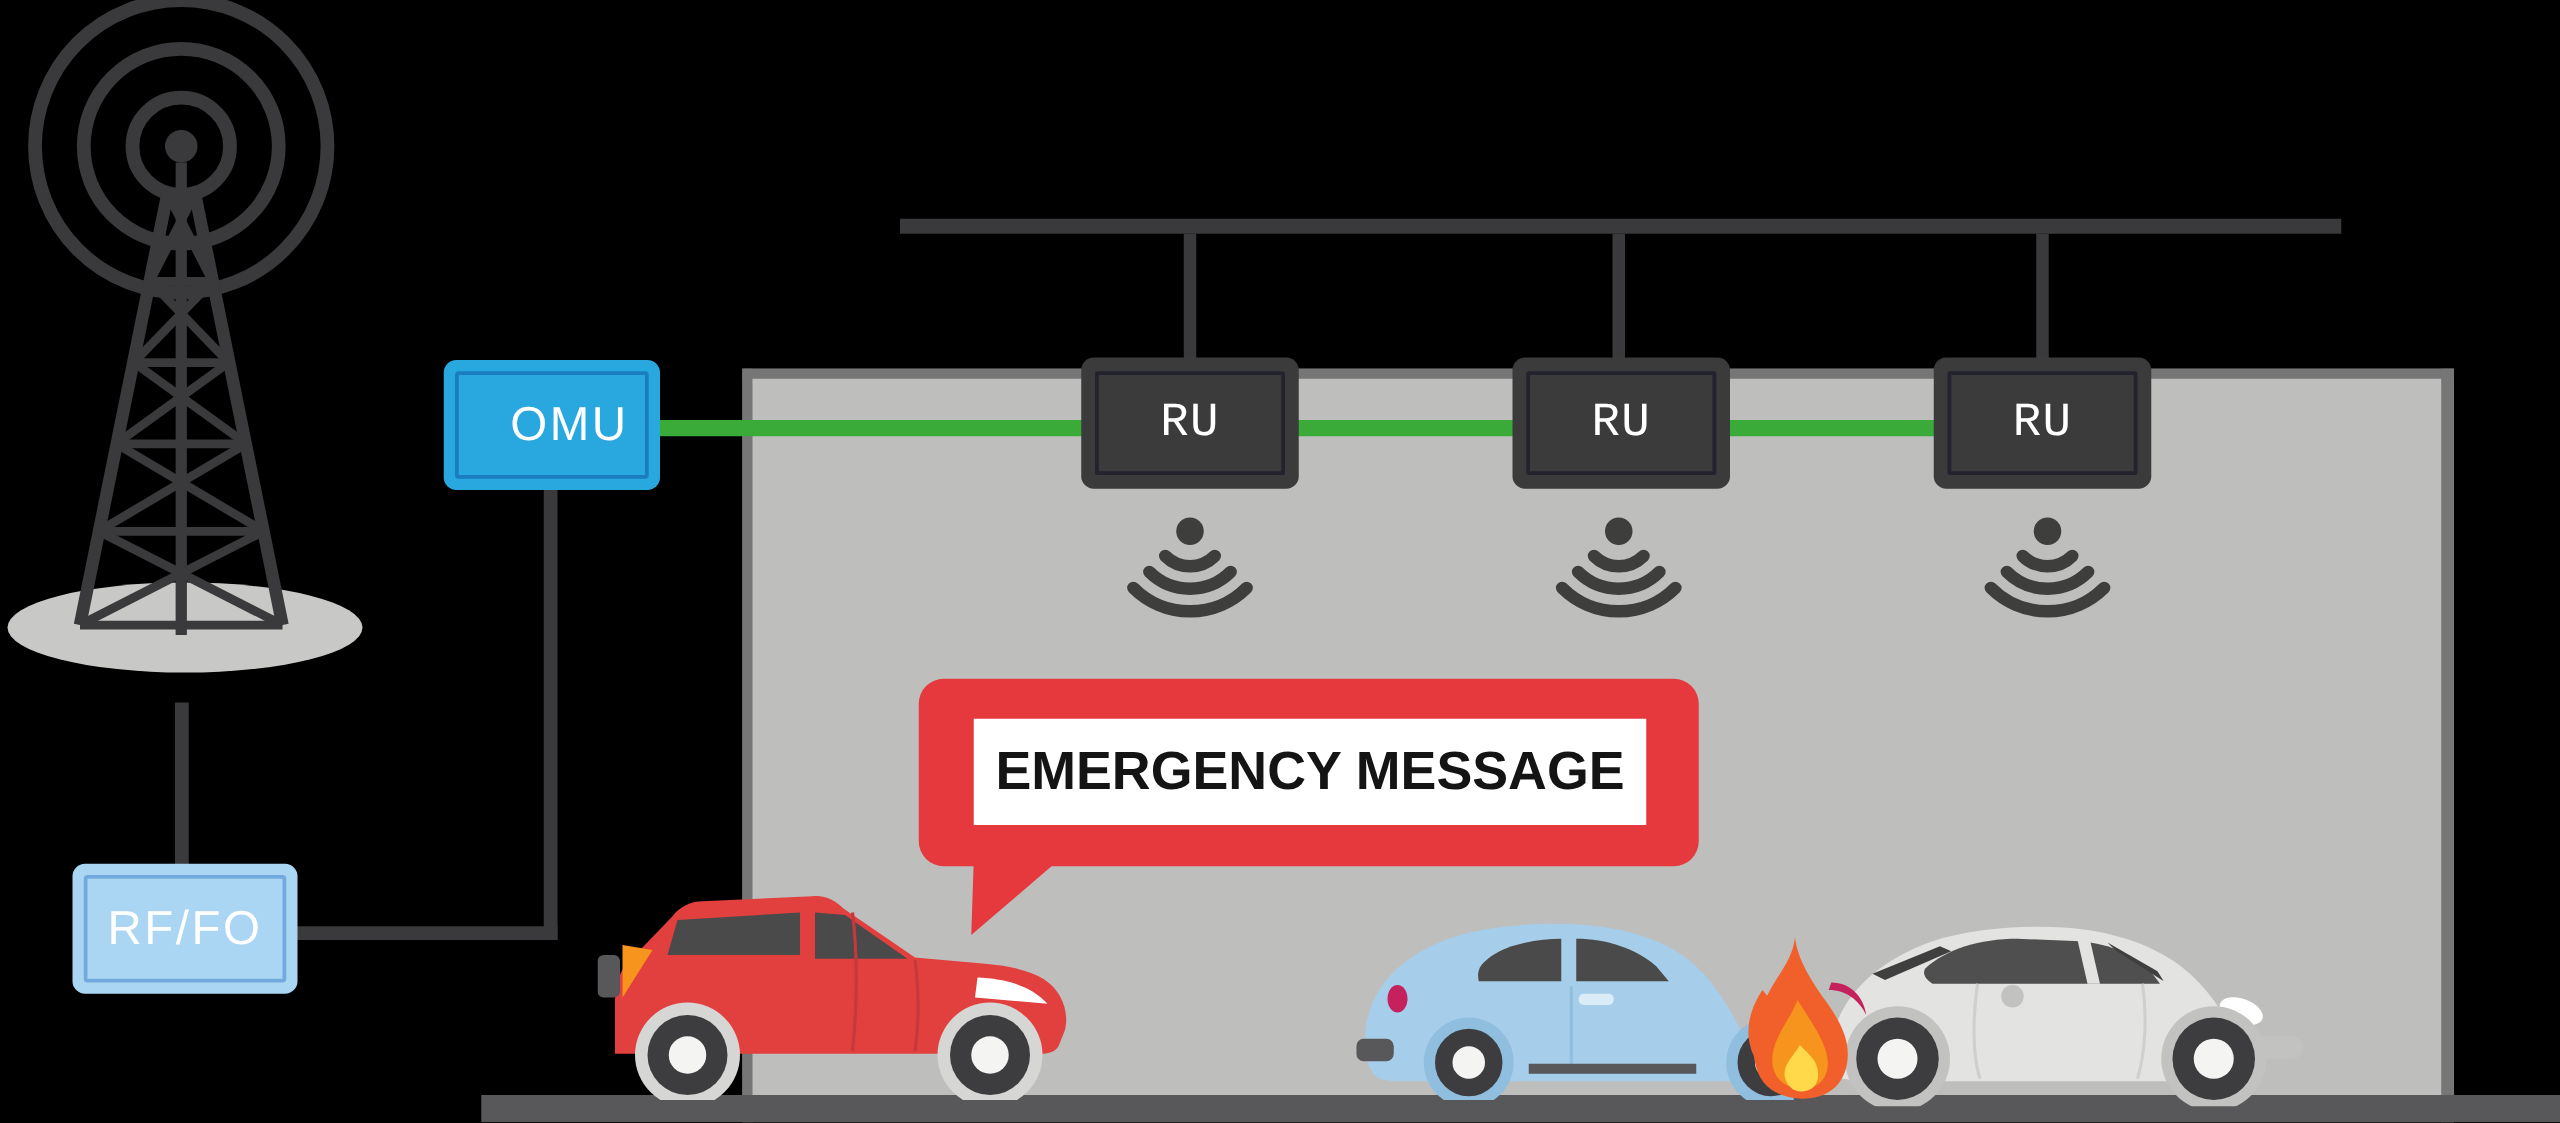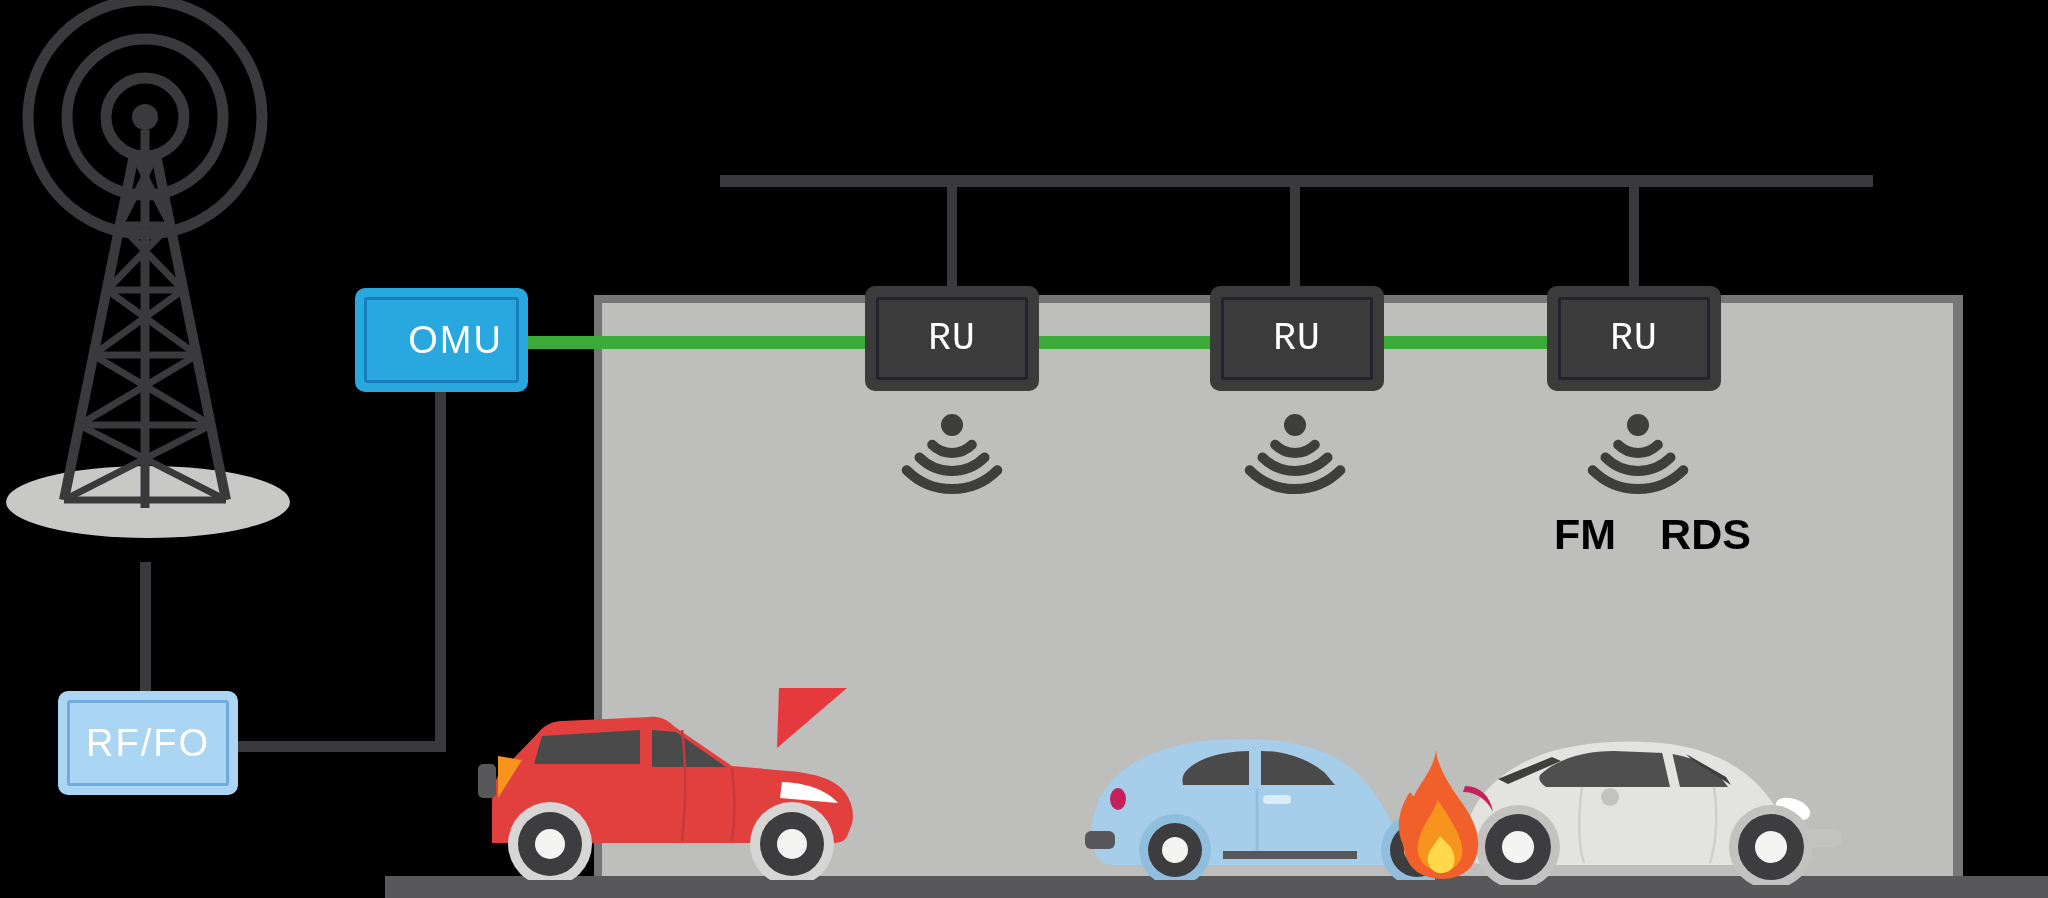--- a/index.html
+++ b/index.html
@@ -136,24 +136,20 @@
   </svg>
   <svg class="abs" style="left:1580px;top:412px" width="116" height="92" viewBox="0 0 116 92">
     <circle cx="58" cy="13" r="11" fill="#3e3e3c"></circle>
     <g stroke="#3e3e3c" stroke-width="10" fill="none" stroke-linecap="round">
       <path d="M38.2 32.8 A28 28 0 0 0 77.8 32.8"></path>
       <path d="M25.5 45.5 A46 46 0 0 0 90.5 45.5"></path>
       <path d="M12.7 58.3 A64 64 0 0 0 103.3 58.3"></path>
     </g>
   </svg>
 
-  <div id="fm-rds" class="abs">
-    <span>FM</span>
-    <span>RDS</span>
-  </div>
 
   <svg class="abs" style="left:478px;top:700px" width="380" height="180" viewBox="0 0 380 180">
     <path d="M14 143 L14 104 C14 84 20 70 34 60 L60 33 C65 26 74 21 84 21 L172 17
              C182 16 190 20 197 27 L254 66 L310 71 C344 74 362 82 370 97
              C375 106 376 116 374 124 L370 134 C368 141 362 143 354 143 Z" fill="var(--car_red)"></path>
     <polygon points="64,36 162,30 162,64 56,64" fill="var(--window_dark)"></polygon>
     <polygon points="174,30 198,32 248,67 174,67" fill="var(--window_dark)"></polygon>
     <path d="M204 30 C208 62 208 104 204 141" stroke="var(--car_red_dark)" stroke-width="2.5" fill="none"></path>
     <path d="M254 68 C257 92 257 120 254 141" stroke="var(--car_red_dark)" stroke-width="2.5" fill="none"></path>
     <rect x="0" y="64" width="18" height="34" rx="5" fill="var(--bumper_gray)"></rect>
@@ -223,14 +219,19 @@
     <path d="M42 88 C36 98 28 104 30 114 C32 122 38 126 45 125 C54 124 58 117 56 107
              C54 98 47 94 42 88 Z" fill="var(--flame_core)"></path>
   </svg>
   <svg class="abs" style="left:1461px;top:784px" width="34" height="30" viewBox="0 0 34 30">
     <path d="M4 2 C20 2 30 14 32 28 C26 16 16 8 2 8 Z" fill="var(--taillight_pink)"></path>
   </svg>
 
   <svg class="abs" style="left:770px;top:688px" width="90" height="64" viewBox="0 0 90 64">
     <polygon points="9,0 77,0 7,60" fill="var(--bubble_red)"></polygon>
   </svg>
+  <div id="bubble" class="abs">
+    <div class="panel">
+      <span>EMERGENCY MESSAGE</span>
+    </div>
+  </div>
 
 </div>
 
 </body></html>

